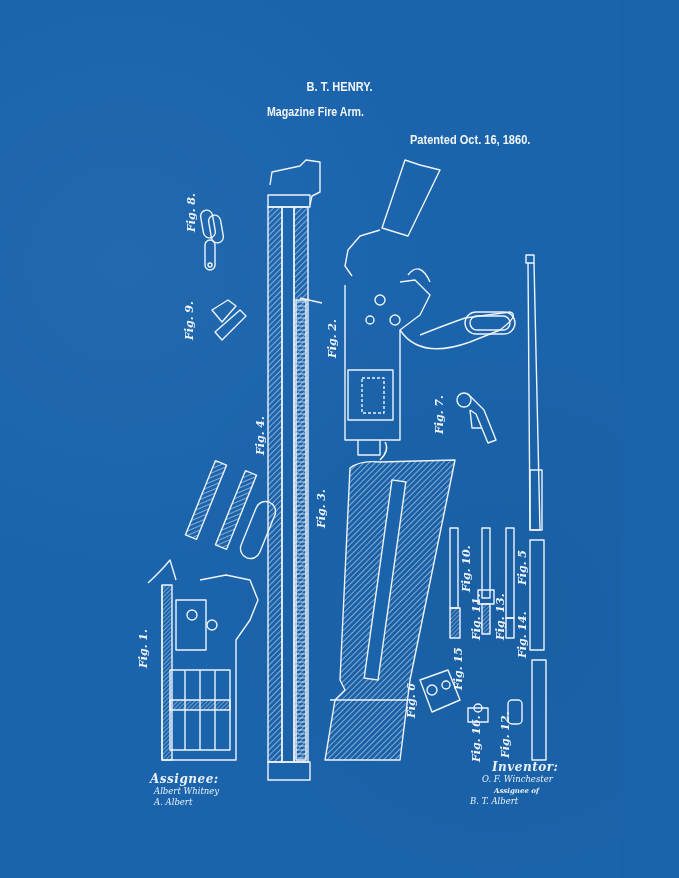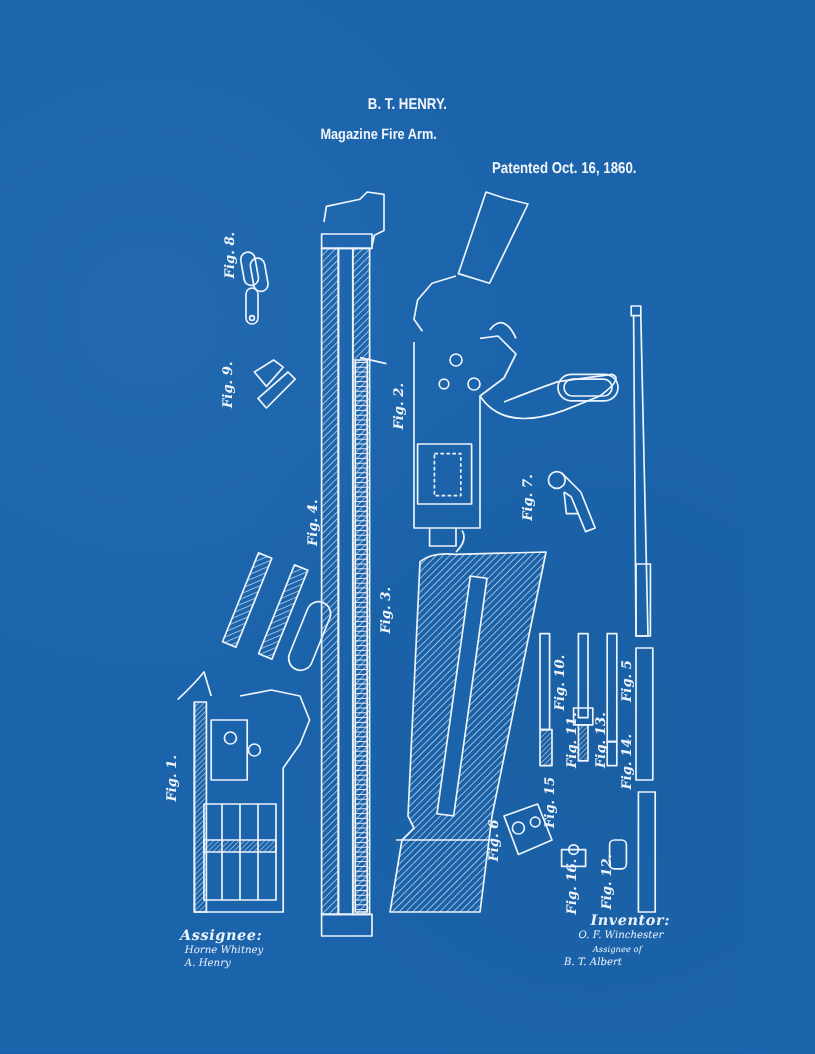--- a/index.html
+++ b/index.html
@@ -178,24 +178,24 @@
   <div class="fig" style="left:470px; top:640px; transform:rotate(-90deg);">Fig. 11.</div>
   <div class="fig" style="left:494px; top:640px; transform:rotate(-90deg);">Fig. 13.</div>
   <div class="fig" style="left:452px; top:690px; transform:rotate(-90deg);">Fig. 15</div>
   <div class="fig" style="left:516px; top:658px; transform:rotate(-90deg);">Fig. 14.</div>
   <div class="fig" style="left:405px; top:718px; transform:rotate(-90deg);">Fig. 6</div>
   <div class="fig" style="left:470px; top:762px; transform:rotate(-90deg);">Fig. 16.</div>
   <div class="fig" style="left:499px; top:758px; transform:rotate(-90deg);">Fig. 12.</div>
 
   <div class="script witness">
     <span class="lbl-head">Assignee:</span>
-    <span class="sig">Horne Whitney</span>
-    <span class="sig">A. Henry</span>
+    <span class="sig">Albert Whitney</span>
+    <span class="sig">A. Albert</span>
   </div>
 
   <div class="script inventor">
     <span class="lbl-head" style="padding-left:22px;">Inventor:</span>
     <span class="sig" style="padding-left:12px;font-style:italic;">O. F. Winchester</span>
-    <span class="sig" style="padding-left:24px; font-size:7px;">Assignee of</span>
+    <span class="sig" style="padding-left:24px; font-size:7px;font-weight:bold;">Assignee of</span>
     <span class="sig" style="padding-left:0;">B. T. Albert</span>
   </div>
 
 </div>
 
 </body></html>

